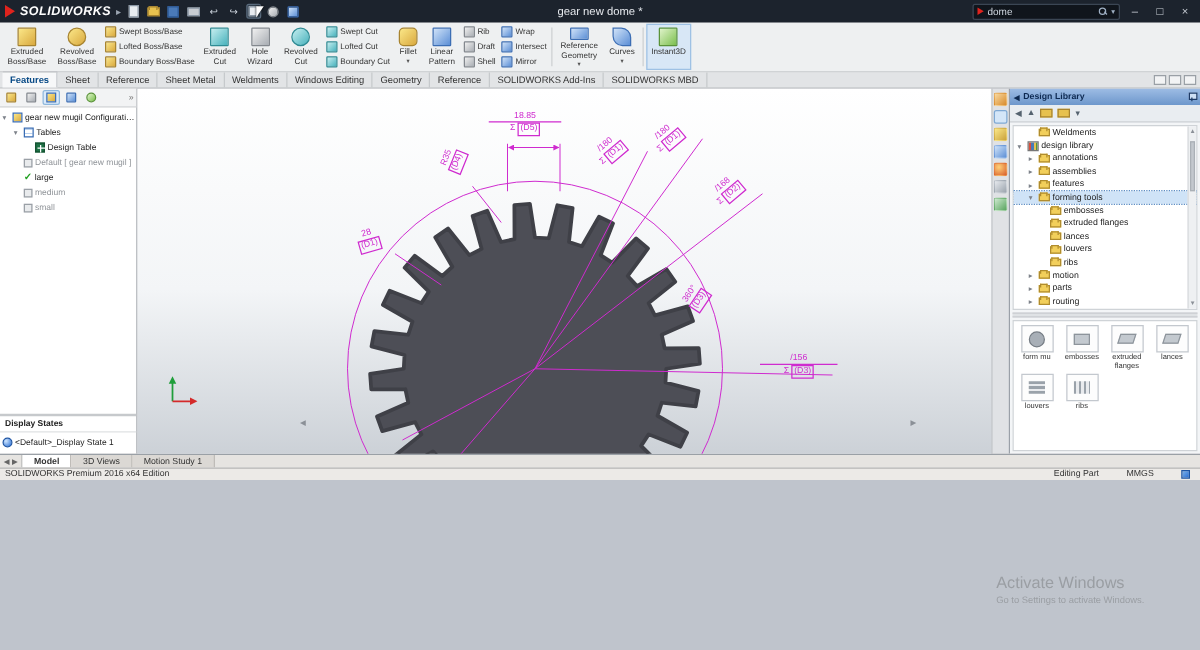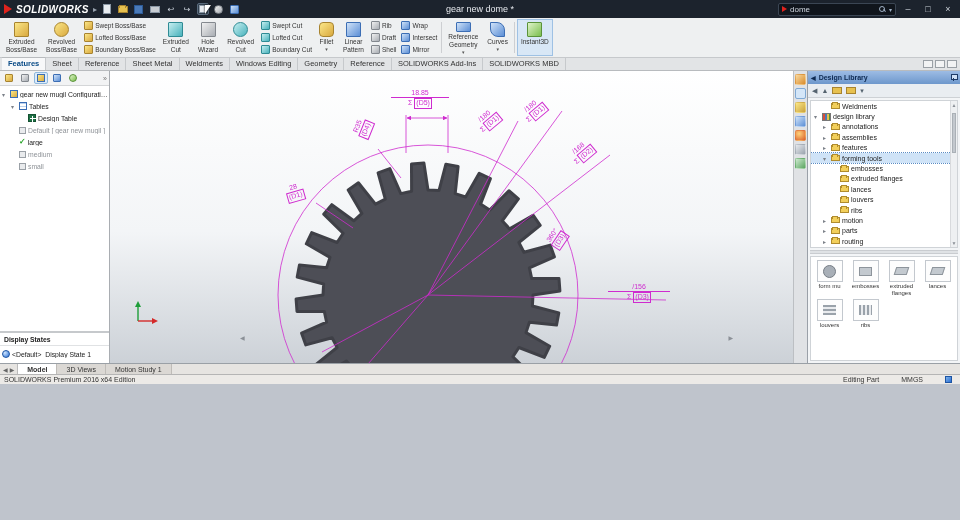--- a/index.html
+++ b/index.html
@@ -621,13 +621,17 @@
   </div>
 
   <div class="statusbar">
     <span>SOLIDWORKS Premium 2016 x64 Edition</span>
     <span class="grow"></span>
     <span class="fld">Editing Part</span>
     <span class="fld">MMGS</span>
     <span class="status-ic"></span>
   </div>
 
+  <div class="watermark">
+    <div class="l1">Activate Windows</div>
+    <div class="l2">Go to Settings to activate Windows.</div>
+  </div>
 </div>
 
 </body></html>

